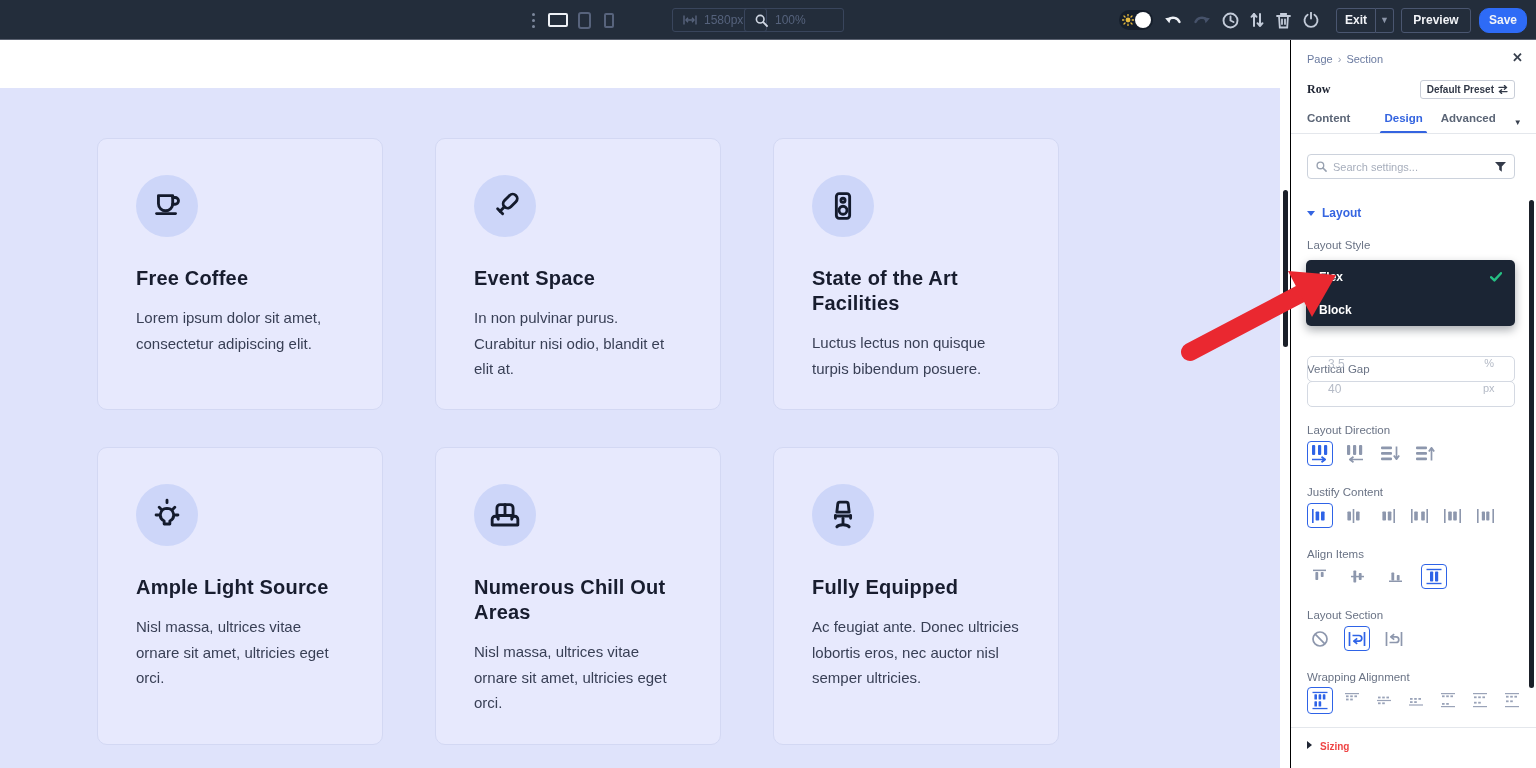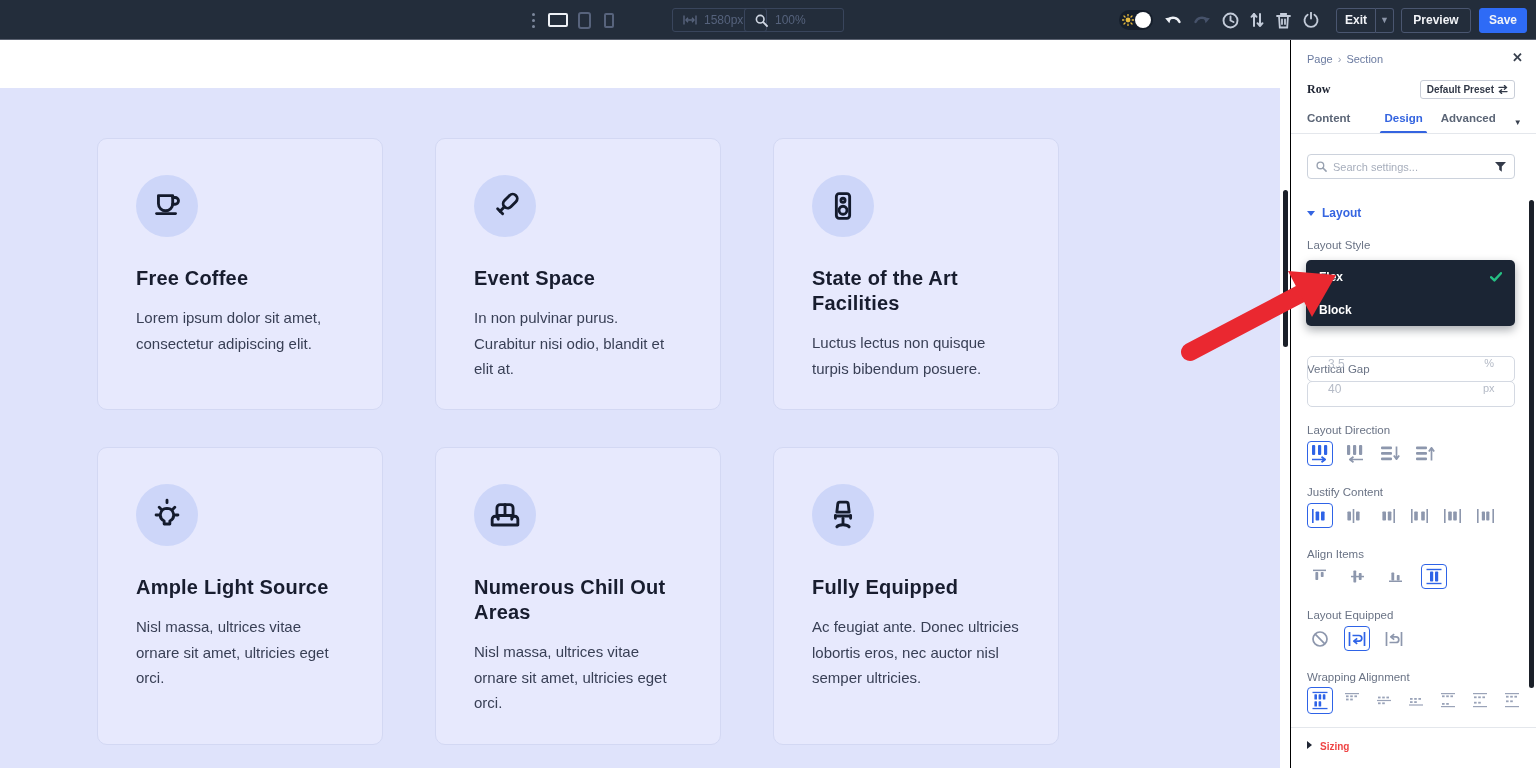--- a/index.html
+++ b/index.html
@@ -20,21 +20,21 @@
   .tb-box input { border:none; background:transparent; color:#55627c; font-size:12px;
     width:52px; outline:none; font-family:inherit; }
   .tb-iconbtn { display:flex; align-items:center; justify-content:center; cursor:pointer; }
   .toggle { width:34px; height:20px; background:#151e2b; border-radius:10px; position:relative; }
   .toggle .knob { position:absolute; right:2px; top:2px; width:16px; height:16px;
     border-radius:50%; background:#fff; }
   .toggle .sun { position:absolute; left:3px; top:4px; }
   .tb-btn { height:25px; border:1px solid #4a5670; border-radius:3px; color:#f2f4f8;
     font-size:12px; font-weight:bold; display:flex; align-items:center;
     justify-content:center; background:transparent; cursor:pointer; font-family:inherit; }
-  .tb-btn.save { background:#2e6bf6; border-color:#2e6bf6; }
+  .tb-btn.save { background:#2e6bf6; border-color:#2e6bf6;border-radius:10px; }
   .exit-caret { width:18px; height:25px; border:1px solid #4a5670; border-left:none;
     border-radius:0 3px 3px 0; color:#8b95a8; font-size:9px; display:flex;
     align-items:center; justify-content:center; cursor:pointer; }
 
   
   .canvas { position:absolute; left:0; top:40px; width:1290px; height:728px; background:#fff; }
   .section { position:absolute; left:0; top:48px; width:1280px; height:680px; background:#dfe3fb; }
   .cards { position:absolute; left:97px; top:50px; display:grid;
     grid-template-columns:286px 286px 286px; grid-template-rows:272px 298px;
     column-gap:52px; row-gap:37px; }
@@ -517,21 +517,21 @@
           <g fill="#2e63e7">
             <rect x="1.5" y="0.8" width="15" height="1.4"></rect>
             <rect x="1.5" y="14.8" width="15" height="1.4"></rect>
             <rect x="5" y="3.4" width="3.2" height="10.2" rx="0.8"></rect>
             <rect x="10" y="3.4" width="3.2" height="10.2" rx="0.8"></rect>
           </g>
         </svg>
     </span>
   </div>
 
-  <div class="sb fld-label" style="top:569px;">Layout Equipped</div>
+  <div class="sb fld-label" style="top:569px;">Layout Section</div>
   <div class="sb optrow" style="top:586px; gap:11px;">
     <span class="optbtn">
       <svg width="18" height="18" viewBox="0 0 18 18">
           <circle cx="9" cy="9" r="7" fill="none" stroke="#8d97ad" stroke-width="1.7"></circle>
           <path d="M4.2 4.2 L13.8 13.8" stroke="#8d97ad" stroke-width="1.7"></path>
         </svg>
     </span>
     <span class="optbtn sel">
       <svg width="18" height="18" viewBox="0 0 18 18">
           <g stroke="#2e63e7" stroke-width="1.7" fill="none" stroke-linejoin="round">

